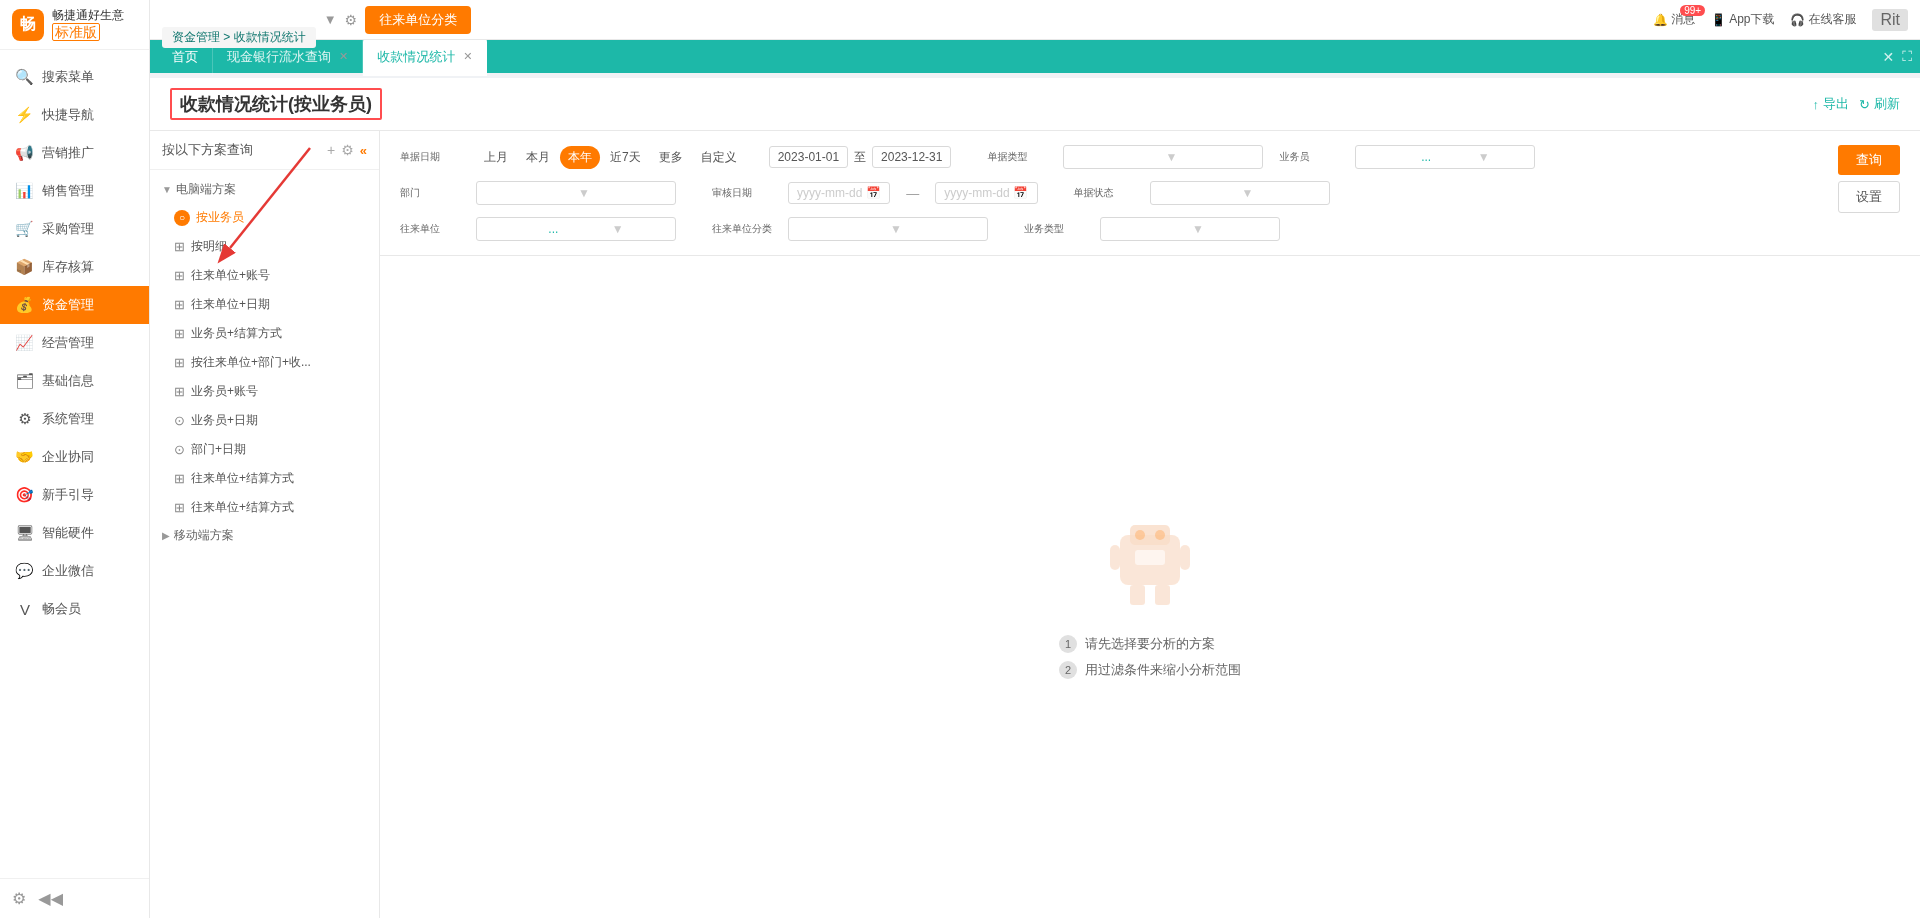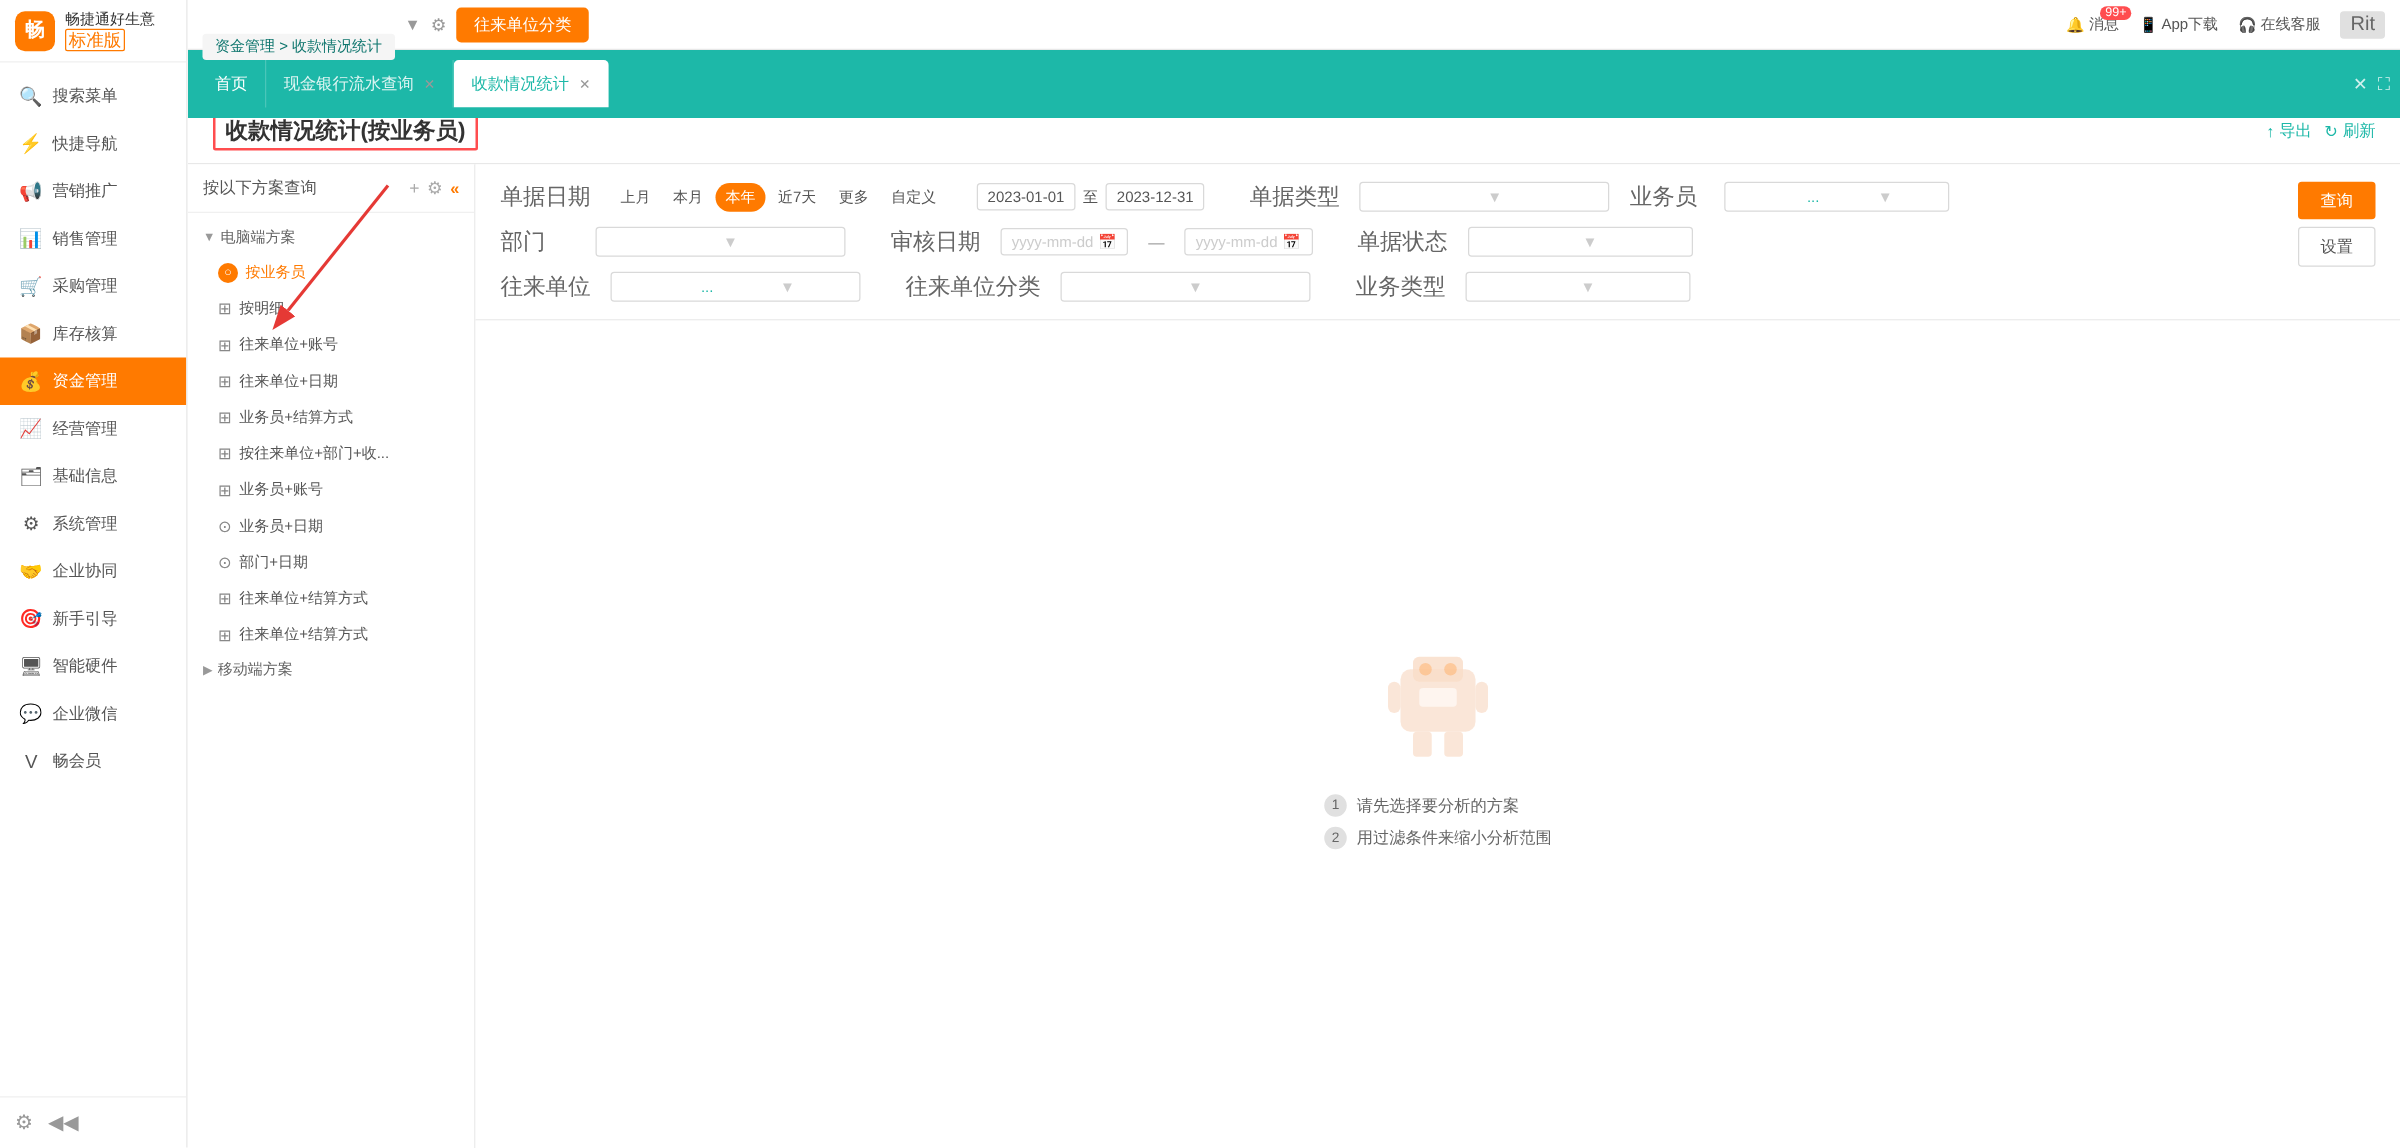--- a/index.html
+++ b/index.html
@@ -80,21 +80,21 @@
       padding: 10px 12px;
       border-top: 1px solid #f0f0f0;
       display: flex; align-items: center; gap: 12px;
     }
     .sidebar-bottom-icon { color: #999; cursor: pointer; font-size: 16px; }
 
     
     .tab-bar {
       position: fixed;
       top: 40px; left: 150px; right: 0;
-      height: 54px;
+      height: 33px;
       background: #1db8a8;
       display: flex;
       align-items: center;
       z-index: 99;
       padding: 0 8px;
       gap: 0;
     }
     .tab-item {
       display: flex; align-items: center;
       padding: 0 14px;
@@ -204,21 +204,21 @@
       padding: 14px 20px;
       border-bottom: 1px solid #e8e8e8;
     }
     .filter-row {
       display: flex;
       align-items: center;
       gap: 16px;
       margin-bottom: 12px;
     }
     .filter-row:last-child { margin-bottom: 0; }
-    .filter-label { color: #666; font-size: 18px; min-width: 60px; white-space: nowrap; }
+    .filter-label { color: #666; font-size: 10px; min-width: 60px; white-space: nowrap; }
 
     .date-tabs { display: flex; align-items: center; gap: 2px; }
     .date-tab {
       padding: 3px 8px;
       border-radius: 3px;
       cursor: pointer;
       font-size: 12px; color: #555;
     }
     .date-tab.active { background: #ff7a00; color: #fff; border-radius: 12px; }
     .date-range { display: flex; align-items: center; gap: 6px; font-size: 12px; color: #555; margin-left: 8px; }

